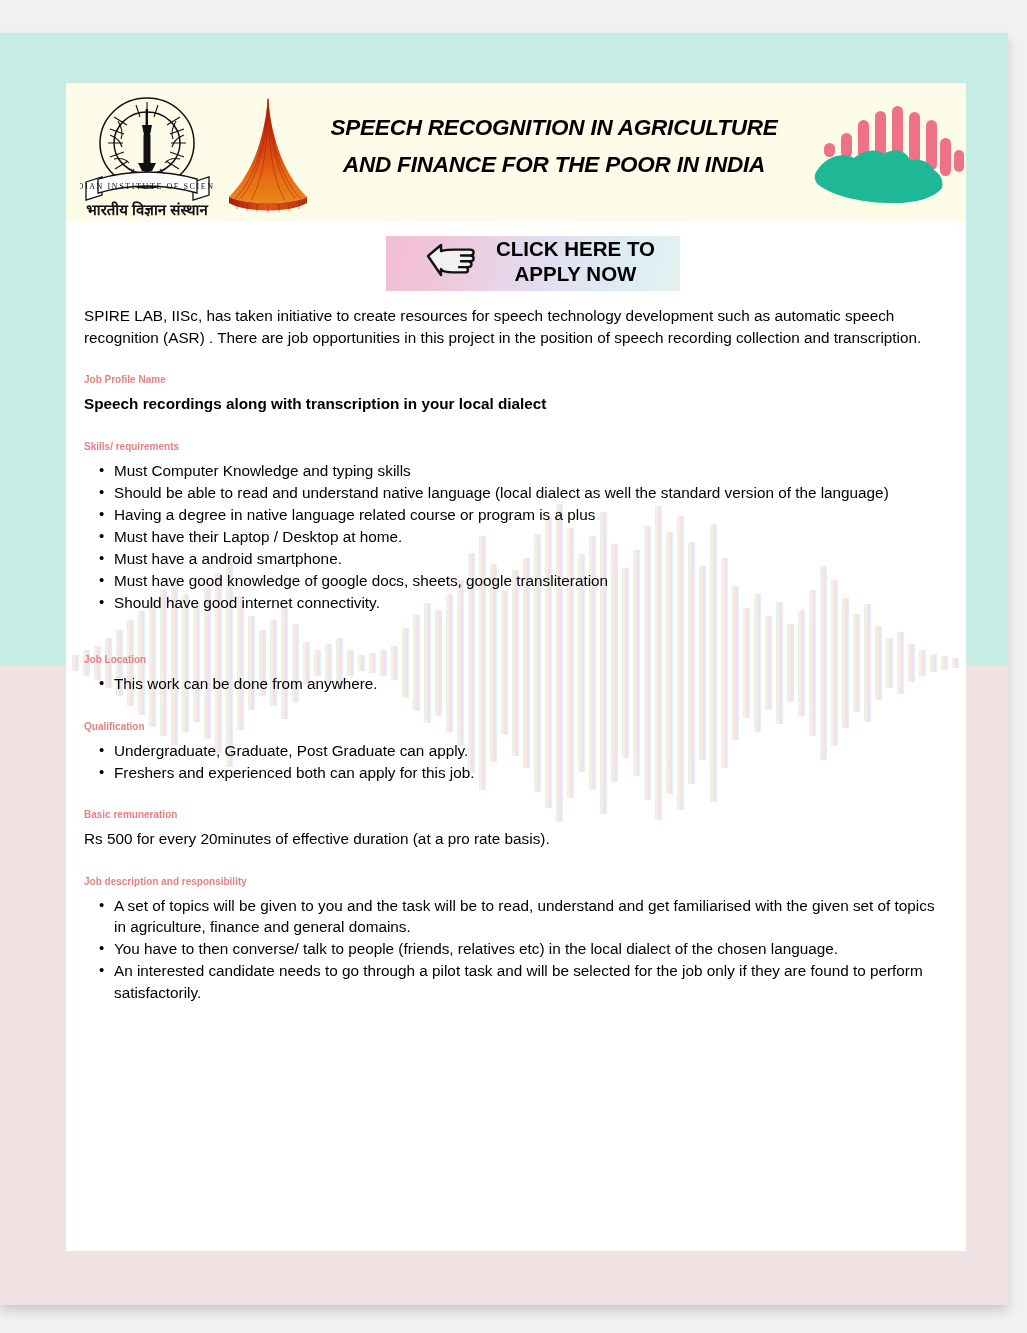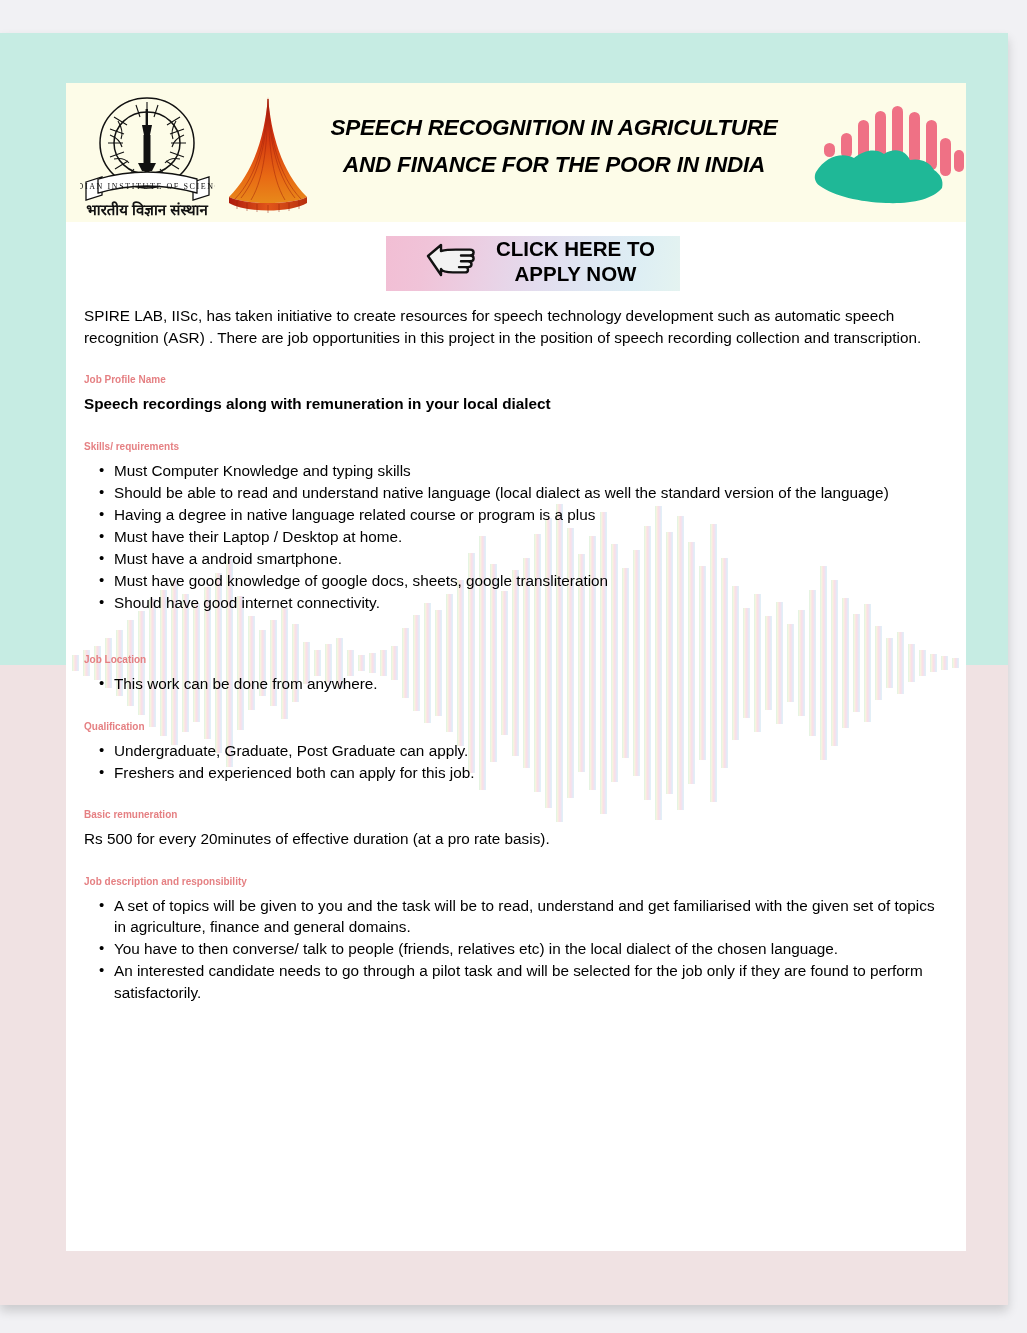--- a/index.html
+++ b/index.html
@@ -397,21 +397,21 @@
       <div>APPLY NOW</div>
     </div>
   </div>
 
   <div id="content">
 
     <p class="para">SPIRE LAB, IISc, has taken initiative to create resources for speech technology development such as automatic speech recognition (ASR) . There are job opportunities in this project in the position of speech recording collection and transcription.</p>
 
     <div class="section">
       <div class="sec-head">Job Profile Name</div>
-      <div class="subtitle">Speech recordings along with remuneration in your local dialect</div>
+      <div class="subtitle">Speech recordings along with transcription in your local dialect</div>
     </div>
 
     <div class="section">
       <div class="sec-head">Skills/ requirements</div>
       <ul class="bullets">
         <li>Must Computer Knowledge and typing skills</li>
         <li>Should be able to read and understand native language (local dialect as well the standard version of the language)</li>
         <li>Having a degree in native language related course or program is a plus</li>
         <li>Must have their Laptop / Desktop at home.</li>
         <li>Must have a android smartphone.</li>

